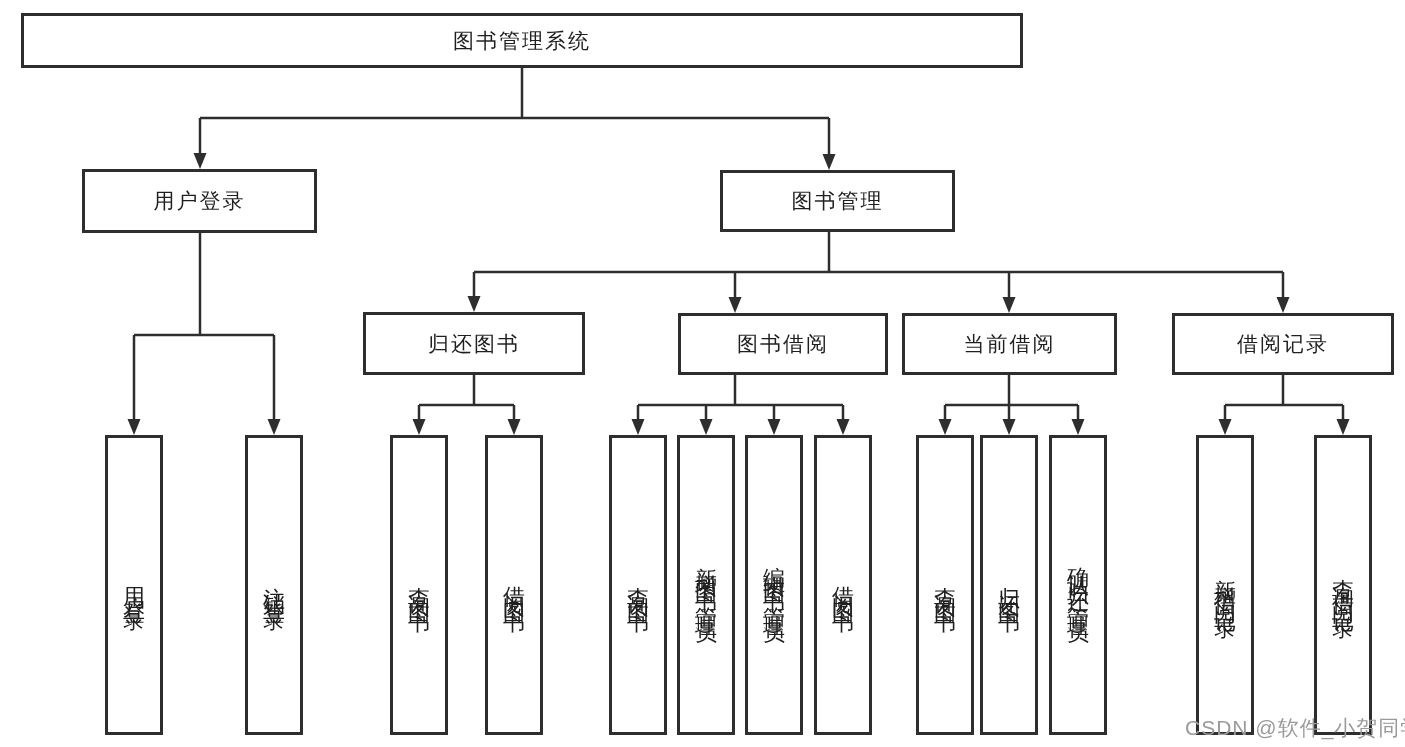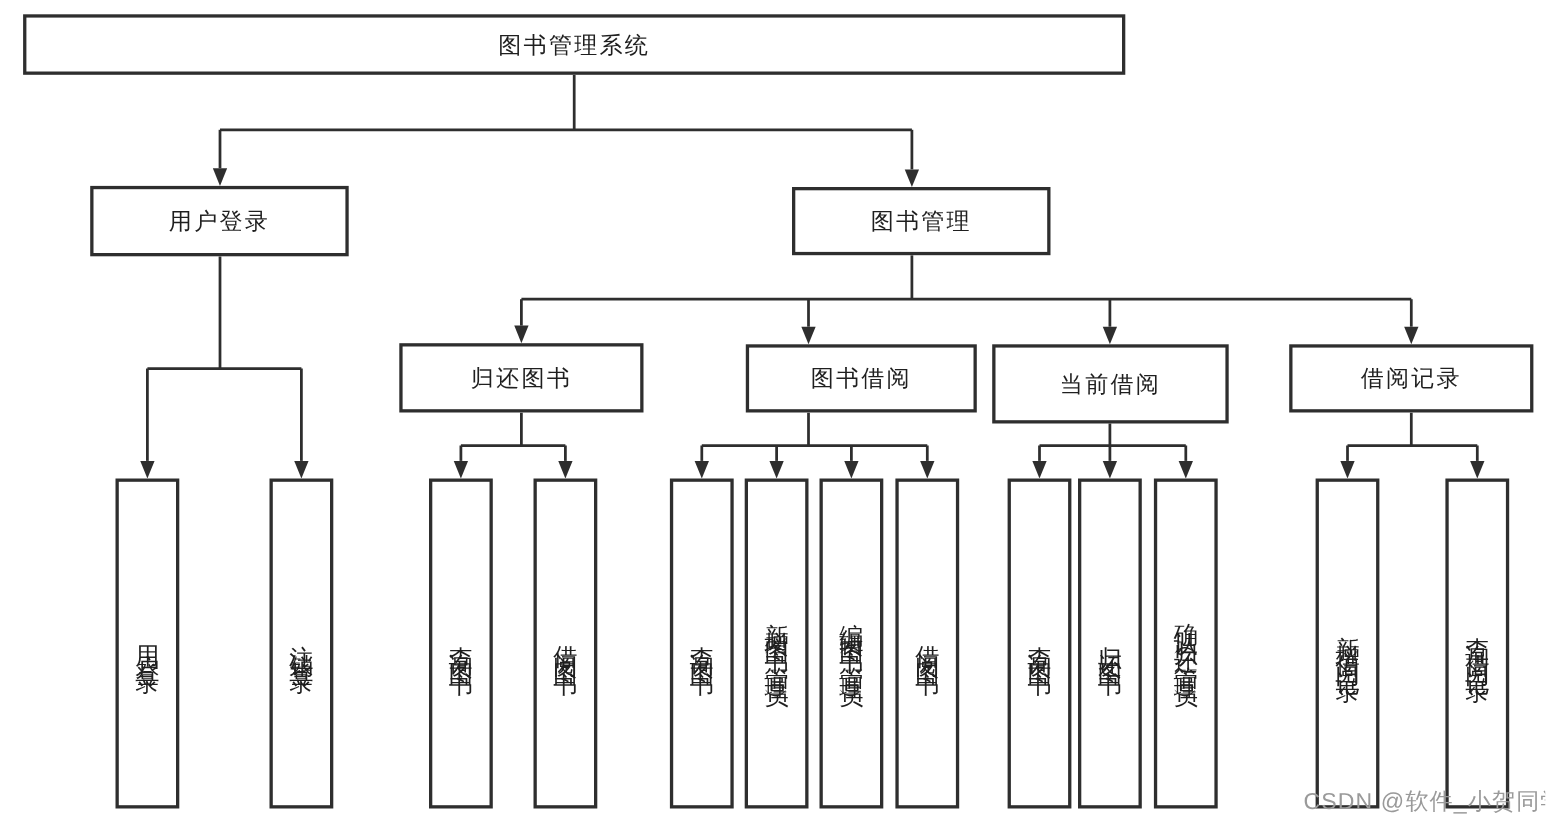--- a/index.html
+++ b/index.html
@@ -115,21 +115,21 @@
   <div class="node" style="left:720px; top:170px; width:235px; height:62px;">
     <span class="hlabel">图书管理</span>
   </div>
 
   <div class="node" style="left:363px; top:312px; width:222px; height:63px;">
     <span class="hlabel">归还图书</span>
   </div>
   <div class="node" style="left:630px; top:313px; width:210px; height:62px;margin-left:48px;">
     <span class="hlabel">图书借阅</span>
   </div>
-  <div class="node" style="left:902px; top:313px; width:215px; height:72px;text-align:right;">
+  <div class="node" style="left:902px; top:313px; width:215px; height:62px;text-align:right;">
     <span class="hlabel">当前借阅</span>
   </div>
   <div class="node" style="left:1172px; top:313px; width:222px; height:62px;">
     <span class="hlabel">借阅记录</span>
   </div>
 
   <div class="node leaf" style="left:105px;">
     <span class="vlabel">用户登录</span>
   </div>
   <div class="node leaf" style="left:245px;">

